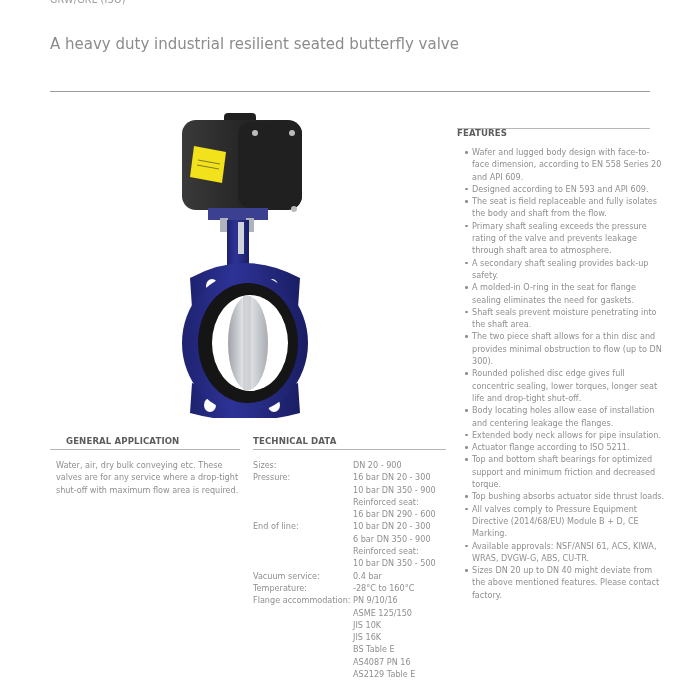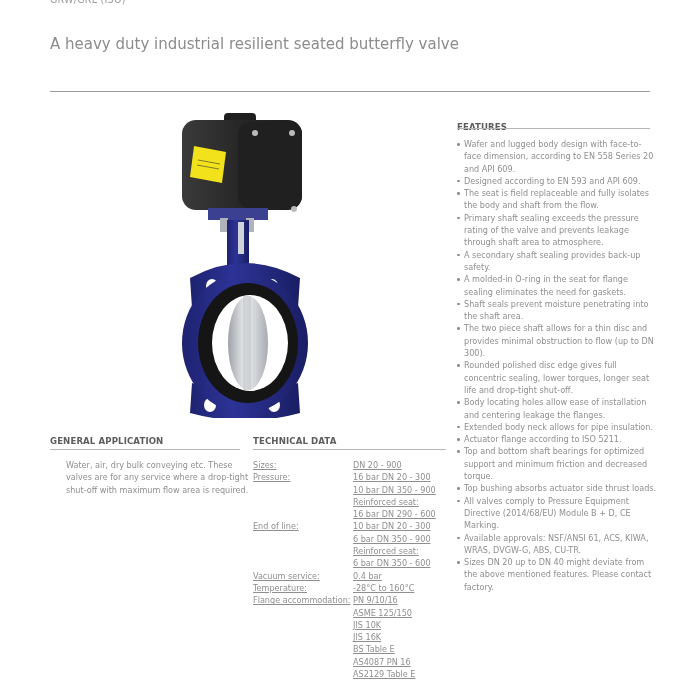--- a/index.html
+++ b/index.html
@@ -13,44 +13,44 @@
     font-family: "DejaVu Sans Condensed", "DejaVu Sans", sans-serif;
   }
   .subtitle { left: 50px; top: 35px; font-size: 15px; color: #8c8c8c; }
   .top-rule { left: 50px; top: 91px; width: 600px; height: 1px; background: #9b9b9b; }
 
   .section-title {
     font-size: 8.6px; font-weight: bold; color: #5c5c5c; letter-spacing: 0.1px;
   }
   .section-rule { height: 1px; background: #b5b5b5; }
 
-  .features-title { left: 457px; top: 122px; text-align: center; }
+  .features-title { left: 457px; top: 128px; text-align: center; }
   .features-rule { left: 457px; top: 128px; width: 193px; }
   .features-list {
-    left: 457px; top: 138px; width: 200px; margin: 0; padding: 0; list-style: none;
+    left: 457px; top: 138px; width: 200px; margin: 8px; padding: 0; list-style: none;
     font-size: 8.1px; line-height: 12.3px; color: #8f8f8f;
   }
   .features-list li { position: relative; padding-left: 7px; }
   .features-list li::before {
     content: ""; position: absolute; left: 0; top: 5px; width: 2.5px; height: 2.5px;
     background: #8f8f8f; border-radius: 50%;
   }
 
-  .gen-title { left: 50px; top: 436px; }
+  .gen-title { left: 66px; top: 436px; }
   .gen-rule { left: 50px; top: 449px; width: 190px; }
   .gen-text {
-    left: 66px; top: 459px; width: 195px; font-size: 8.1px; line-height: 12.3px; color: #8f8f8f;
+    left: 56px; top: 459px; width: 195px; font-size: 8.1px; line-height: 12.3px; color: #8f8f8f;
   }
 
   .tech-title { left: 253px; top: 436px; }
   .tech-rule { left: 253px; top: 449px; width: 193px; }
   .tech-table {
     left: 253px; top: 459px; font-size: 8.1px; line-height: 12.3px; color: #8f8f8f;
   }
-  .tech-row { display: flex; text-decoration: underline; }
+  .tech-row { display: flex; }
   .tech-label { width: 100px; flex: none; white-space: nowrap; }
   .tech-values { display: flex; flex-direction: column; justify-content: center; }
 
   .valve { left: 170px; top: 108px; width: 150px; height: 310px; }
 </style>
 </head>
 <body>
 
 <div class="abs product-code">GRW/GRL (ISO)</div>
 <div class="abs subtitle">A heavy duty industrial resilient seated butterfly valve</div>
@@ -153,21 +153,21 @@
       <span>Reinforced seat:</span>
       <span>16 bar DN 290 - 600</span>
     </div>
   </div>
   <div class="tech-row">
     <div class="tech-label">End of line:</div>
     <div class="tech-values">
       <span>10 bar DN 20 - 300</span>
       <span>6 bar DN 350 - 900</span>
       <span>Reinforced seat:</span>
-      <span>6 bar DN 350 - 600</span>
+      <span>10 bar DN 350 - 500</span>
     </div>
   </div>
   <div class="tech-row">
     <div class="tech-label">Vacuum service:</div>
     <div class="tech-values">
       <span>0.4 bar</span>
     </div>
   </div>
   <div class="tech-row">
     <div class="tech-label">Temperature:</div>

